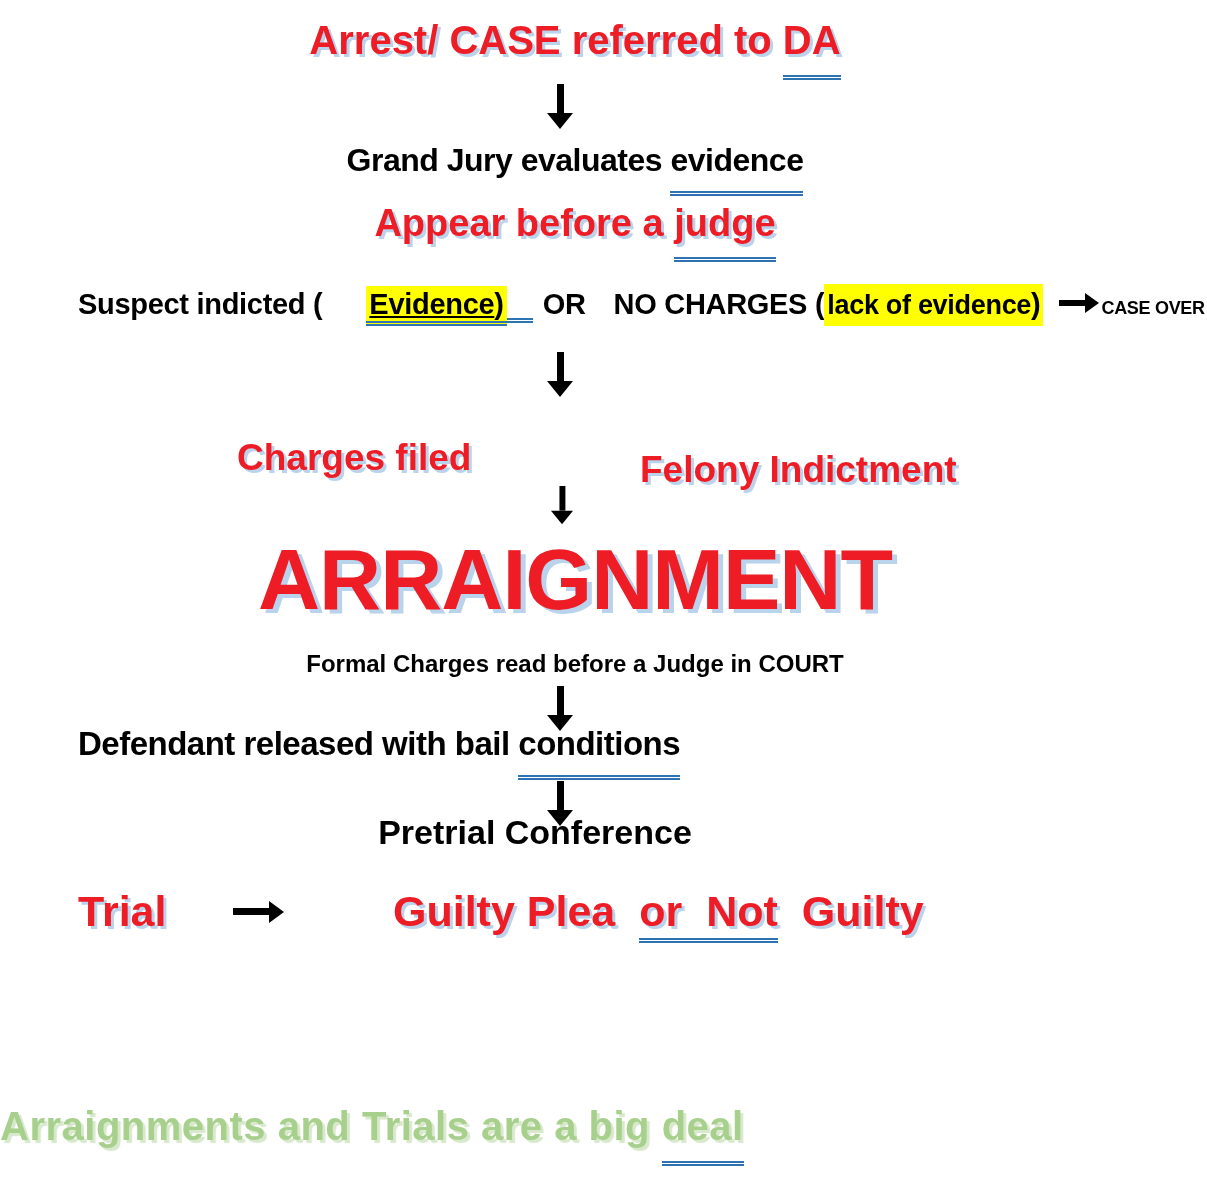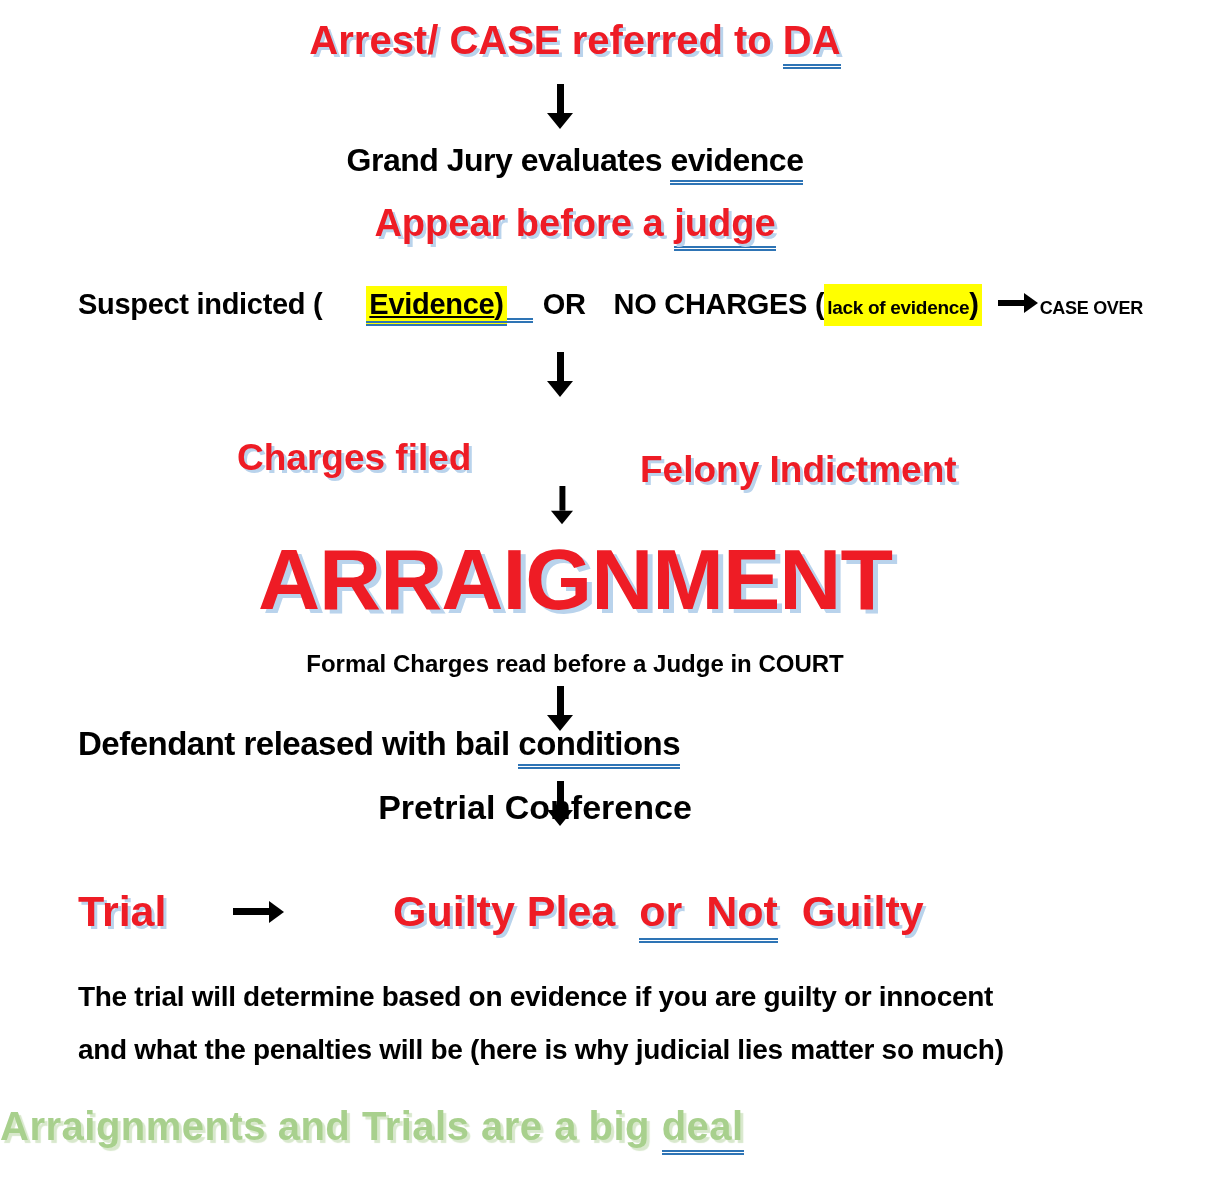--- a/index.html
+++ b/index.html
@@ -2,21 +2,21 @@
 <html style="--red: #ee1c25; --shadow: #b9d3ec; --yellow: #ffff00; --underline: #2e74b5; --green: #a8d08d;"><head>
 <meta charset="utf-8">
 <style>
   html,body{margin:0;padding:0;background:#fff;}
   .page{position:relative;width:1207px;height:1192px;background:#fff;overflow:hidden;
         font-family:"Liberation Sans",sans-serif;font-weight:700;color:#000;}
   .abs{position:absolute;white-space:nowrap;line-height:1.2;}
   .ctr{left:0;width:1150px;text-align:center;}
   .red{color:var(--red,#ee1c25);text-shadow:3px 3px 0 var(--shadow,#b9d3ec);}
   .big-red{color:var(--red,#ee1c25);text-shadow:5px 4px 0 var(--shadow,#b9d3ec);}
-  .ul{border-bottom:5px double var(--underline,#2e74b5);padding-bottom:2px;}
+  .ul{border-bottom:5px double var(--underline,#2e74b5);padding-bottom:13px;}
 
   
   .varrow{position:absolute;width:26px;display:flex;flex-direction:column;align-items:center;}
   .varrow .stem{width:7px;height:29px;background:#000;}
   .varrow .head{width:0;height:0;border-left:13px solid transparent;border-right:13px solid transparent;border-top:16px solid #000;}
 
   
   .harrow{display:inline-block;vertical-align:middle;position:relative;width:26px;height:6px;background:#000;
           margin:0 4px 6px 16px;}
   .harrow::after{content:"";position:absolute;left:100%;top:50%;transform:translateY(-50%);
@@ -30,34 +30,34 @@
   #arrow1{top:84px;left:547px;}
   #grand{top:141px;font-size:32px;letter-spacing:-0.5px;}
   #appear{top:201px;font-size:38px;}
 
   #indict{top:284px;left:78px;font-size:29px;letter-spacing:-0.3px;}
   .hl-ev{background:var(--yellow,#ffff00);border-bottom:5px double var(--underline,#2e74b5);padding:2px 3px 1px 3px;margin-left:44px;}
   .inner-u{text-decoration:underline;}
   .u-ext{display:inline-block;width:26px;height:34px;border-bottom:5px double var(--underline,#2e74b5);vertical-align:-9px;}
   .or{margin:0 28px 12px 10px;}
   .hl-lack{background:var(--yellow,#ffff00);padding:4px 3px 6px 3px;}
-  .lack-small{font-size:19px;}
+  .lack-small{font-size:27px;}
   .case-over{font-size:18px;margin-left:12px;text-align:right;}
 
   #arrow2{top:352px;left:547px;}
   #chargesL{top:436px;left:237px;font-size:37px;}
   #chargesR{top:448px;left:640px;font-size:37px;}
   #arrow3{top:486px;left:549px;transform:scale(0.85);transform-origin:top center;}
 
   #arraignment{top:528px;font-size:86px;letter-spacing:-1px;}
   #formal{top:650px;font-size:24px;}
   #arrow4{top:686px;left:547px;}
   #defendant{top:724px;left:78px;font-size:33px;letter-spacing:-0.5px;text-align:center;}
   #arrow5{top:781px;left:547px;}
-  #pretrial{top:787px;left:0;width:1070px;text-align:center;font-size:34px;}
+  #pretrial{top:812px;left:0;width:1070px;text-align:center;font-size:34px;}
 
   #trial{top:886px;left:78px;font-size:43px;}
   #trialArrow{top:908px;left:233px;}
   #guilty{top:886px;left:393px;font-size:43px;}
   .or-not{border-bottom:5px double var(--underline,#2e74b5);padding-bottom:3px;margin-left:24px;white-space:pre;}
   .guilty2{margin-left:24px;}
 
   #note1{top:980px;left:78px;font-size:28px;letter-spacing:-0.3px;}
   #note2{top:1033px;left:78px;font-size:28px;letter-spacing:-0.3px;}
 
@@ -111,18 +111,16 @@
     <div class="stem"></div>
     <div class="head"></div>
   </div>
 
   <div id="pretrial" class="abs">Pretrial Conference</div>
 
   <div id="trial" class="abs red">Trial</div>
   <div id="trialArrow" class="harrow2"></div>
   <div id="guilty" class="abs red"><span>Guilty Plea</span><span class="or-not">or  Not</span><span class="guilty2">Guilty</span></div>
 
-  <div id="note1" class="abs">The trial will determine based on evidence if you are guilty or innocent</div>
-  <div id="note2" class="abs">and what the penalties will be (here is why judicial lies matter so much)</div>
 
   <div id="footer" class="abs"><span>Arraignments and Trials are a big </span><span class="ul">deal</span></div>
 
 </div>
 
 </body></html>

